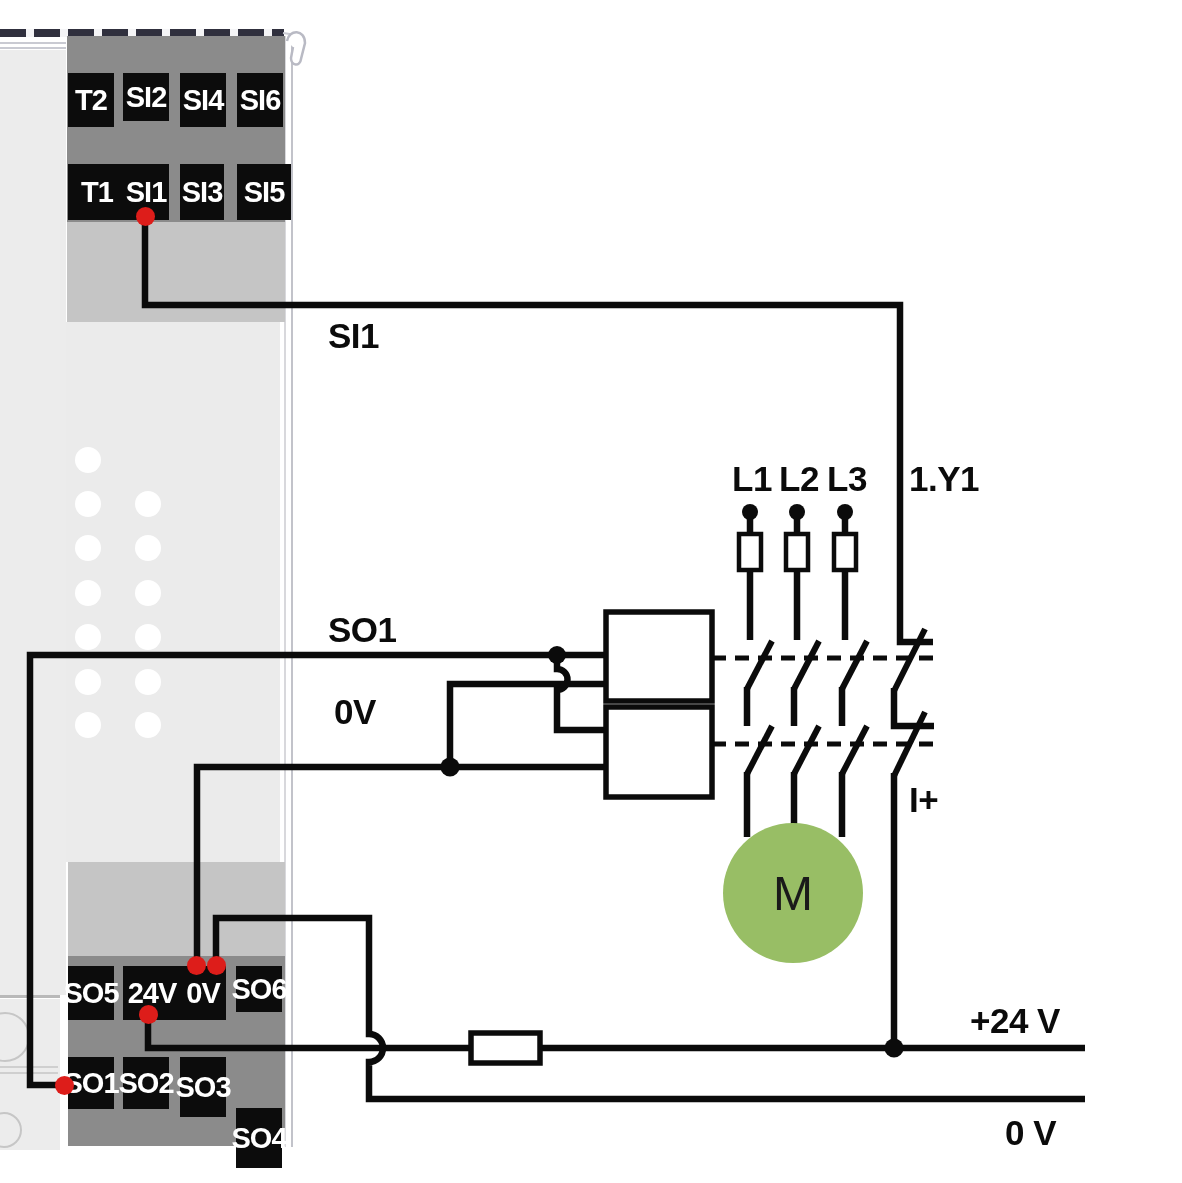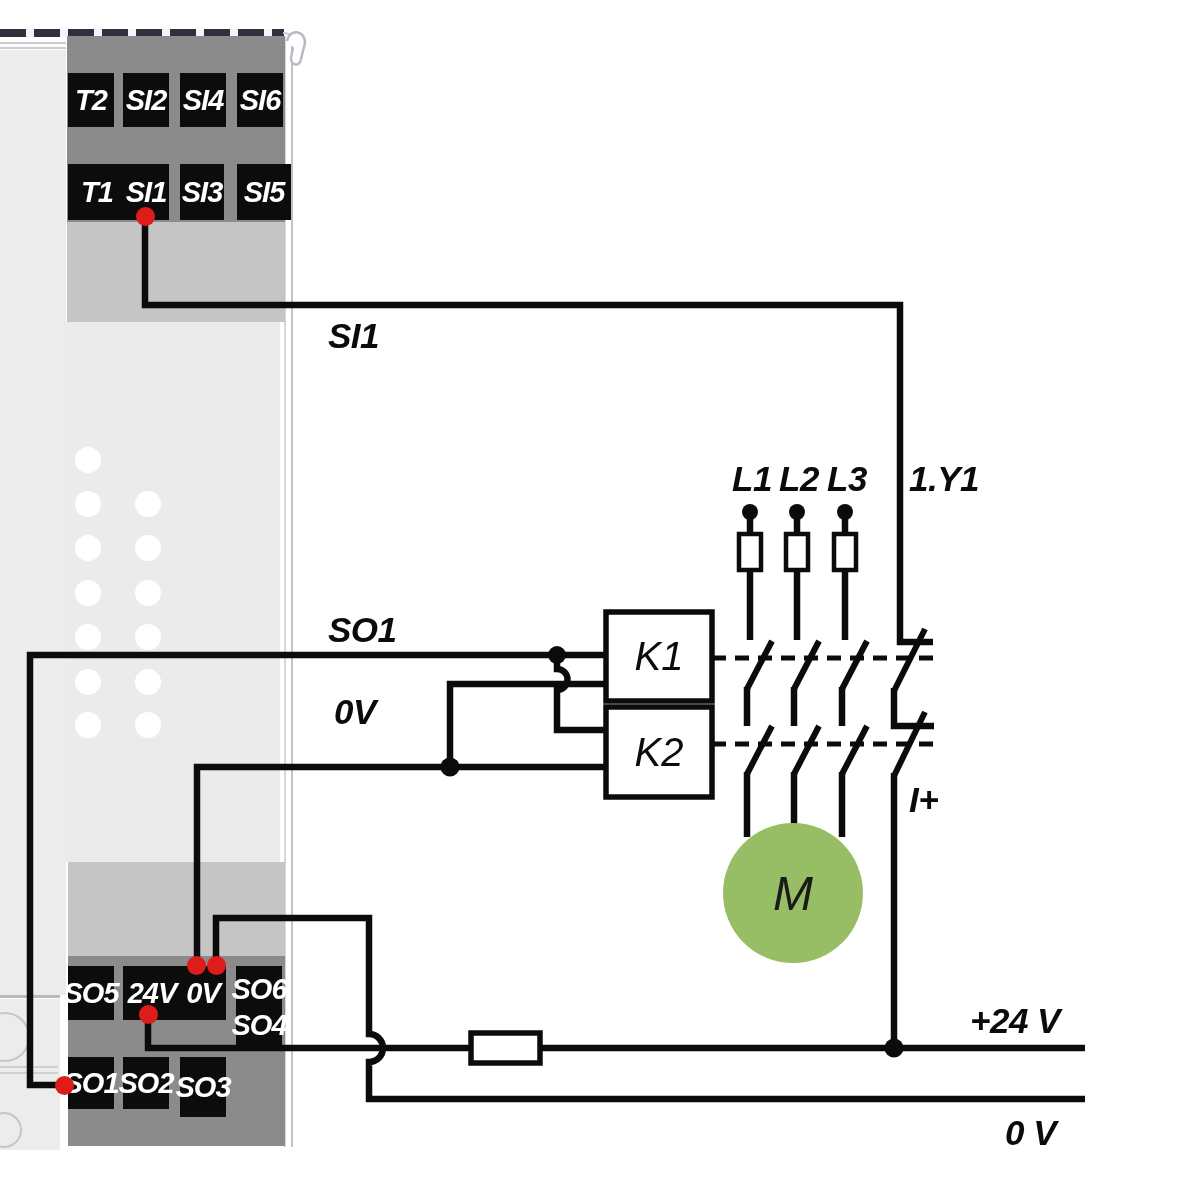--- a/index.html
+++ b/index.html
@@ -1,19 +1,18 @@
 <!DOCTYPE html>
 <html><head>
 <meta charset="utf-8">
 <style>
   html,body{margin:0;padding:0;background:#ffffff;}
   #stage{
     position:relative;width:1182px;height:1183px;overflow:hidden;background:#ffffff;
     font-family:"Liberation Sans","DejaVu Sans",sans-serif;
-    font-style:italic;
   }
   .abs{position:absolute;}
   .panel{background:#ececec;}
   .body-face{background:#ebebeb;}
   .blk-dark{background:#8b8b8b;}
   .blk-light{background:#c5c5c5;}
   .vent{background:repeating-linear-gradient(93deg,#30303e 0 26px,#f4f4f6 26px 34px);}
   .cell{
     background:#0c0c0c;color:#ffffff;display:flex;align-items:center;justify-content:center;
     font-weight:bold;font-size:29px;letter-spacing:-1px;overflow:visible;white-space:nowrap;
@@ -67,36 +66,36 @@
     <div class="abs led" style="left:75px;top:712px"></div>
     <div class="abs led" style="left:135px;top:491px"></div>
     <div class="abs led" style="left:135px;top:535px"></div>
     <div class="abs led" style="left:135px;top:580px"></div>
     <div class="abs led" style="left:135px;top:624px"></div>
     <div class="abs led" style="left:135px;top:669px"></div>
     <div class="abs led" style="left:135px;top:712px"></div>
   </div>
 
   <div class="abs cell" style="left:68px;top:73px;width:46px;height:54px">T2</div>
-  <div class="abs cell" style="left:123px;top:73px;width:46px;height:54px">SI2</div>
+  <div class="abs cell" style="left:123px;top:73px;width:46px;height:48px">SI2</div>
   <div class="abs cell" style="left:180px;top:73px;width:46px;height:54px">SI4</div>
   <div class="abs cell" style="left:237px;top:73px;width:46px;height:54px">SI6</div>
   <div class="abs cell" style="left:68px;top:164px;width:58px;height:56px">T1</div>
   <div class="abs cell" style="left:123px;top:164px;width:46px;height:56px">SI1</div>
   <div class="abs cell" style="left:180px;top:164px;width:44px;height:56px">SI3</div>
   <div class="abs cell" style="left:237px;top:164px;width:54px;height:56px">SI5</div>
 
   <div class="abs cell" style="left:68px;top:966px;width:46px;height:54px">SO5</div>
   <div class="abs cell" style="left:123px;top:966px;width:58px;height:54px">24V</div>
   <div class="abs cell" style="left:180px;top:966px;width:46px;height:54px">0V</div>
   <div class="abs cell" style="left:236px;top:966px;width:46px;height:46px">SO6</div>
   <div class="abs cell" style="left:68px;top:1057px;width:46px;height:52px">SO1</div>
   <div class="abs cell" style="left:123px;top:1057px;width:46px;height:52px">SO2</div>
   <div class="abs cell" style="left:180px;top:1057px;width:46px;height:60px">SO3</div>
-  <div class="abs cell" style="left:236px;top:999px;width:46px;height:52px">SO4</div>
+  <div class="abs cell" style="left:236px;top:1108px;width:46px;height:60px">SO4</div>
 
   <svg class="abs" style="left:0;top:0" width="1182" height="1183" viewBox="0 0 1182 1183">
 
     <path d="M283,33 L303,36" stroke="#c9cad2" stroke-width="2" fill="none"></path>
     <path d="M287,41 C289,29 305,29 305,43 L301,59 C300,67 291,66 291,58 L293,47" stroke="#b9bac4" stroke-width="2.5" fill="#ffffff"></path>
 
     <g stroke="#0b0b0b" stroke-width="6.5" fill="none">
 
       <path d="M145,216 L145,305 L900,305 L900,642 L933,642"></path>
       <path d="M925,629 L894,691" stroke-width="6"></path>
@@ -173,17 +172,15 @@
   <div class="abs lbl lbl-center" style="left:729px;top:459px;width:46px">L1</div>
   <div class="abs lbl lbl-center" style="left:776px;top:459px;width:46px">L2</div>
   <div class="abs lbl lbl-center" style="left:824px;top:459px;width:46px">L3</div>
 
   <div class="abs lbl" style="left:909px;top:459px">1.Y1</div>
   <div class="abs lbl" style="left:909px;top:780px">I+</div>
 
   <div class="abs lbl" style="left:970px;top:1001px">+24 V</div>
   <div class="abs lbl" style="left:1005px;top:1113px">0 V</div>
 
-  <div class="abs kbox-label" style="left:606px;top:612px;width:106px;height:89px">K1</div>
-  <div class="abs kbox-label" style="left:606px;top:707px;width:106px;height:90px">K2</div>
   <div class="abs m-label" style="left:753px;top:856px;width:80px;height:74px">M</div>
 
 </div>
 
 </body></html>

